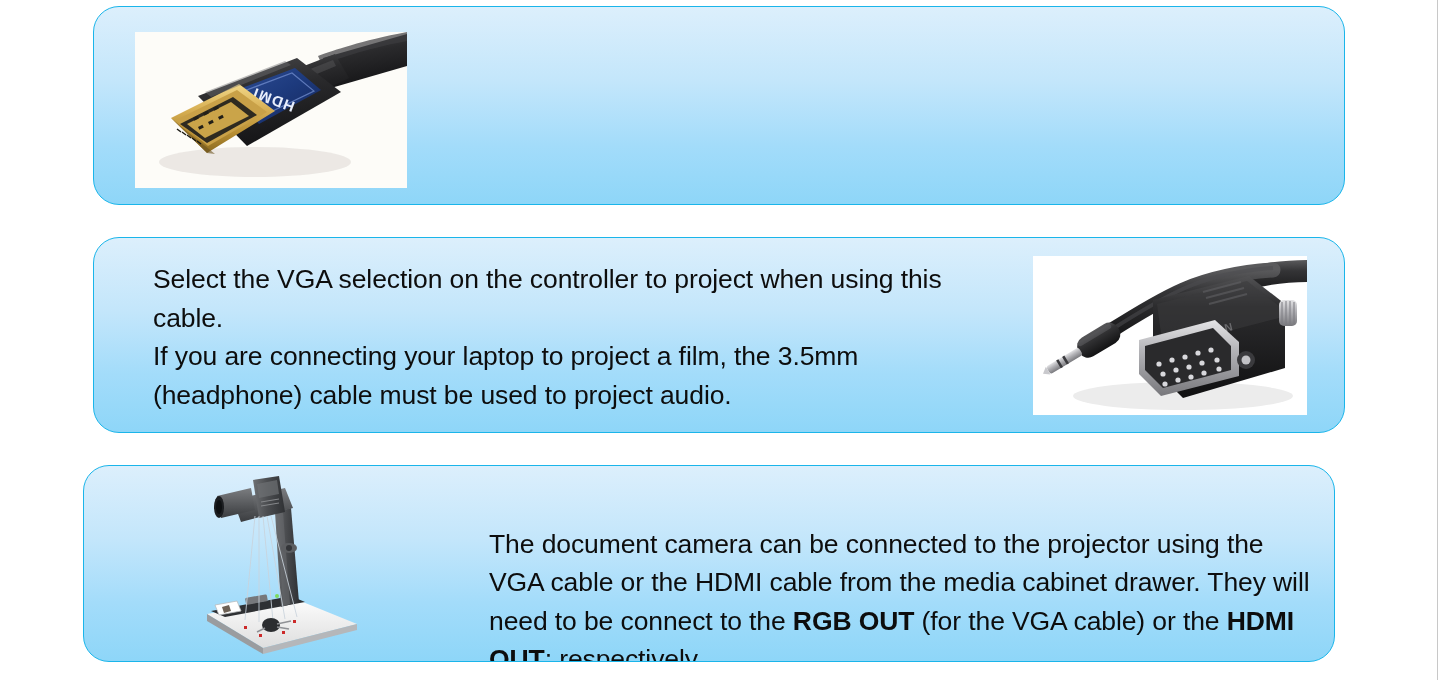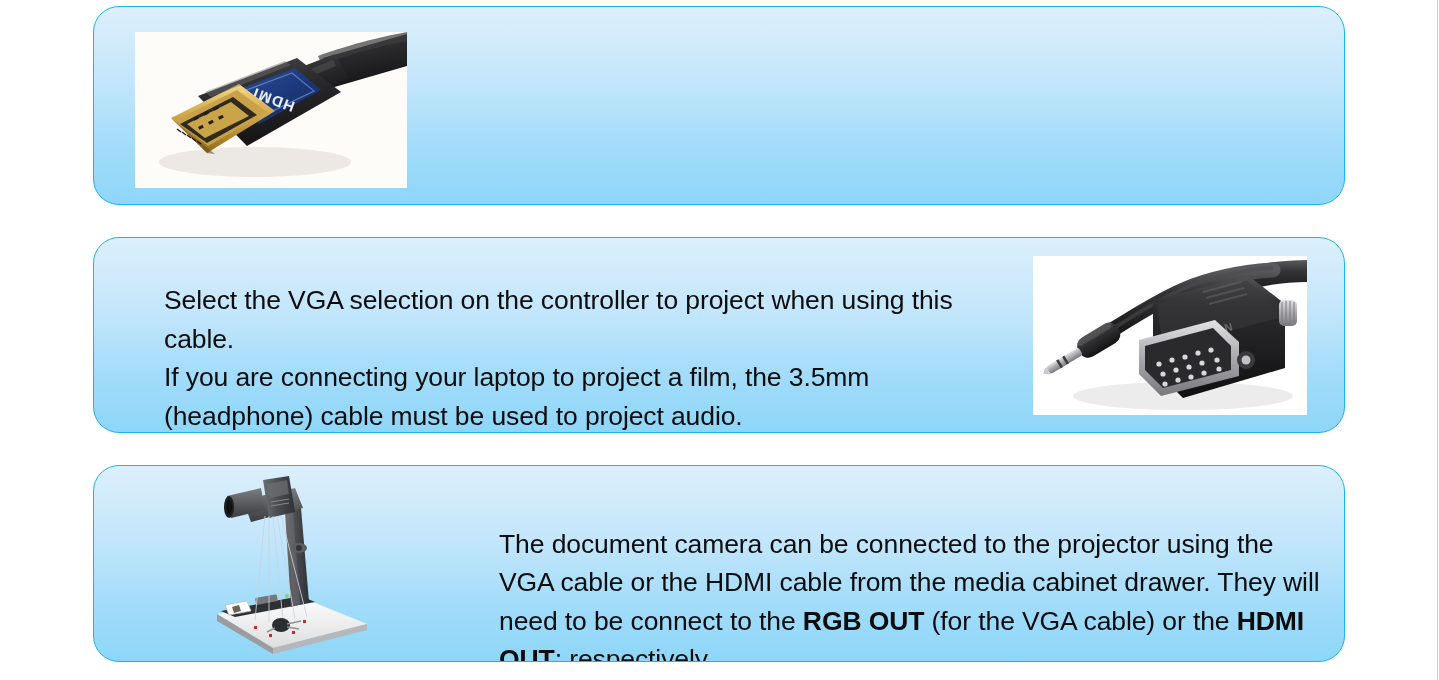--- a/index.html
+++ b/index.html
@@ -30,21 +30,21 @@
     border: 1.6px solid #1ab5ea;
     border-radius: 26px;
     background: linear-gradient(to bottom, #dceffc 0%, #c3e6fb 38%, #a3dcfa 70%, #8ed6f8 100%);
     display: flex;
     align-items: center;
     overflow: hidden;
   }
 
   #panel-hdmi   { left: 93px;  top: 6px;   width: 1252px; height: 199px; }
   #panel-vga    { left: 93px;  top: 237px; width: 1252px; height: 196px; }
-  #panel-doccam { left: 93px;  top: 465px; width: 1252px; height: 197px; }
+  #panel-doccam { left: 83px;  top: 465px; width: 1252px; height: 197px; }
 
   .panel-text {
     color: #0d0d0d;
     font-size: 26.5px;
     line-height: 38.5px;
     letter-spacing: -0.1px;
     white-space: pre-line;
   }
   .panel-text b { font-weight: bold; }
 
@@ -55,21 +55,21 @@
     position: absolute;
     background: #fdfcf7;
     overflow: hidden;
   }
   #hdmi-photo { left: 41px; top: 25px; width: 272px; height: 156px; }
 
   
   .hdmi-wrap { position:absolute; inset:0; }
 
   
-  #panel-vga .panel-text { position: absolute; left: 70px; top: 22px; width: 850px; margin-top: 21px; }
+  #panel-vga .panel-text { position: absolute; left: 59px; top: 22px; width: 850px; }
   #vga-photo { left: 939px; top: 18px; width: 274px; height: 159px; background:#ffffff; }
 
   
   #panel-doccam .panel-text { position: absolute; left: 405px; top: 20px; width: 830px; }
   #doccam-photo { left: 105px; top: 8px; width: 175px; height: 182px; background: transparent; }
 
   svg { display: block; }
 </style>
 </head>
 <body>

